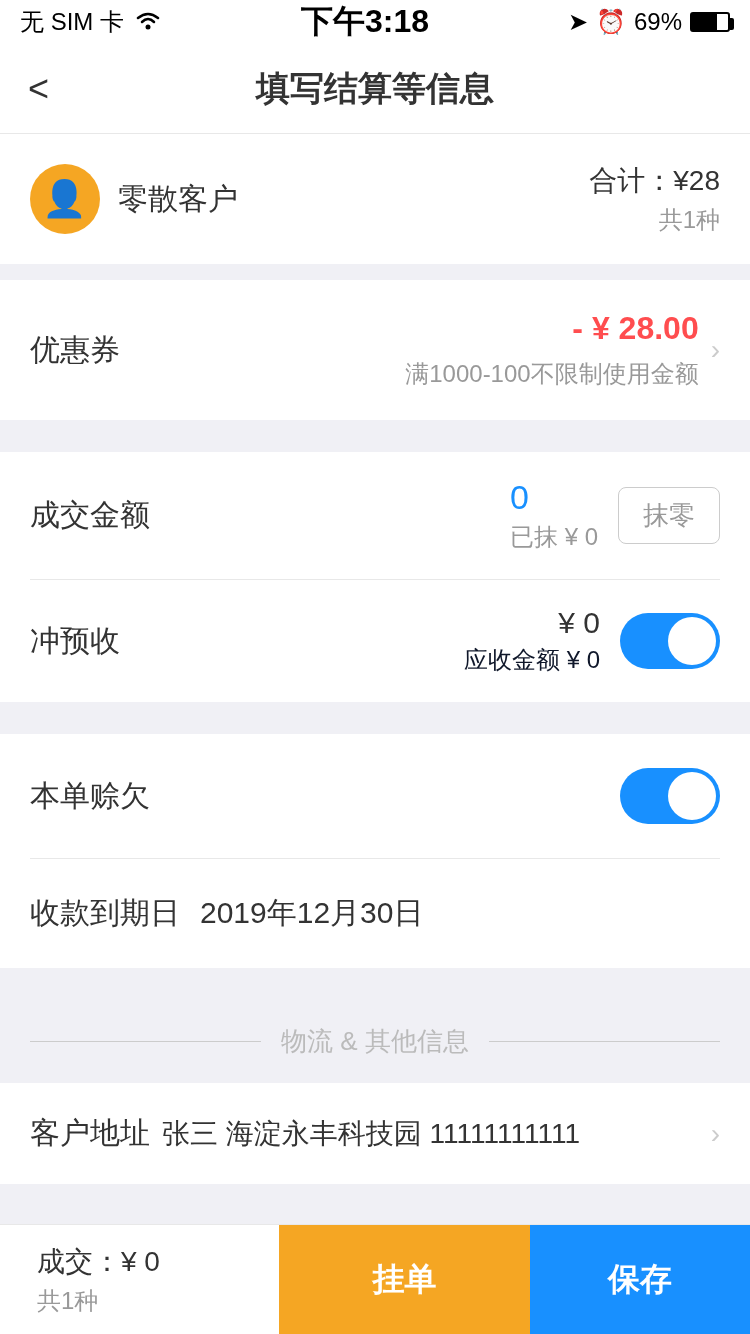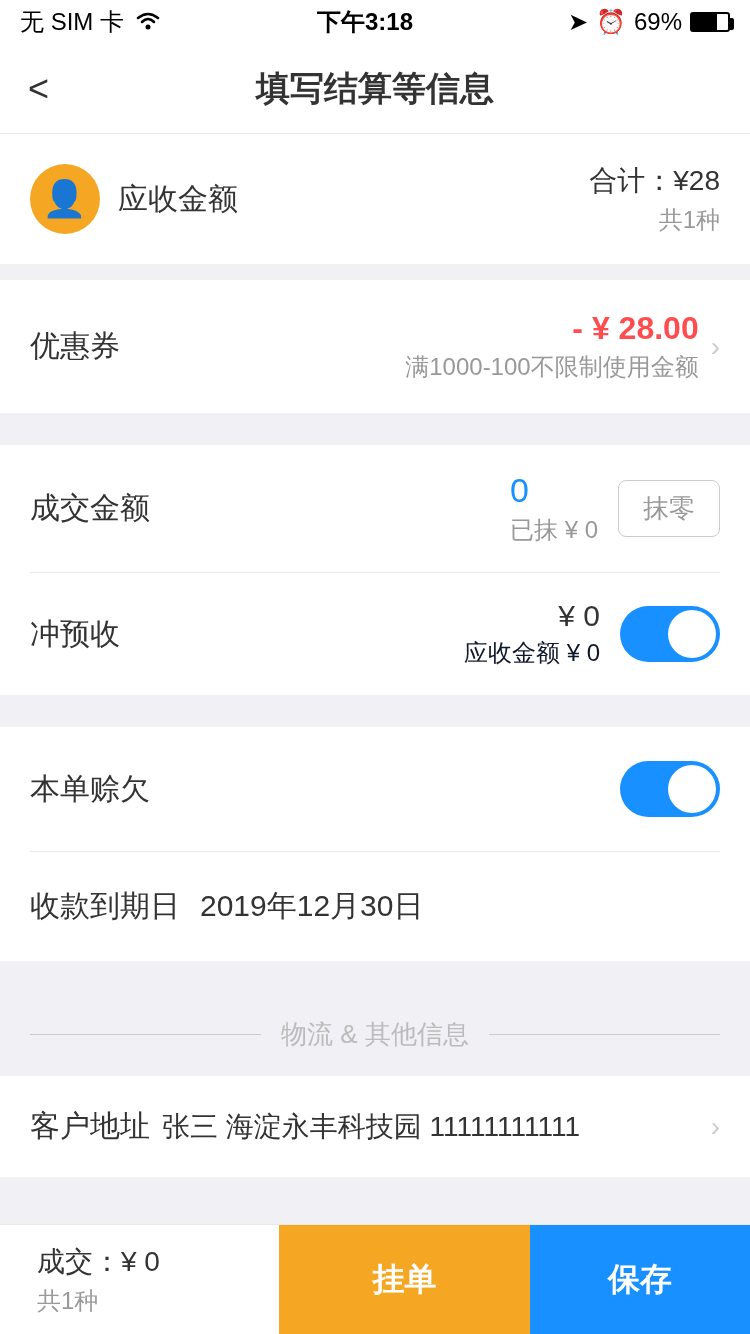--- a/index.html
+++ b/index.html
@@ -20,21 +20,21 @@
       height: 44px;
       background: #fff;
       display: flex;
       align-items: center;
       justify-content: space-between;
       padding: 0 20px;
       font-size: 24px;
       color: #000;
     }
     .status-left { display: flex; align-items: center; gap: 10px; }
-    .status-center { font-size: 24px; font-weight: 600; }
+    .status-center { font-size: 32px; font-weight: 600; }
     .status-right { display: flex; align-items: center; gap: 8px; font-size: 24px; }
     .battery-icon {
       display: inline-block;
       width: 40px; height: 20px;
       border: 2px solid #000;
       border-radius: 3px;
       position: relative;
       background: linear-gradient(to right, #000 69%, transparent 69%);
     }
     .battery-icon::after {
@@ -144,21 +144,21 @@
       text-align: right;
     }
     .coupon-amount {
       font-size: 32px;
       color: #ff4d4f;
       font-weight: 600;
     }
     .coupon-desc {
       font-size: 24px;
       color: #999;
-      margin-top: 4px;
+      margin-top: 11px;
       text-align: center;
     }
     .chevron-right {
       font-size: 28px;
       color: #ccc;
     }
 
     
     .section-separator {
       height: 16px;
@@ -410,21 +410,21 @@
 </div>
 
 <div class="content">
 
   <div class="section-card">
     <div class="customer-row">
       <div class="customer-left">
         <div class="customer-avatar">
           <span>👤</span>
         </div>
-        <span class="customer-name">应收金额</span>
+        <span class="customer-name">零散客户</span>
       </div>
       <div class="customer-right">
         <div class="customer-total">合计：¥28</div>
         <div class="customer-count">共1种</div>
       </div>
     </div>
   </div>
 
   <div class="section-card">
     <div class="coupon-row">

